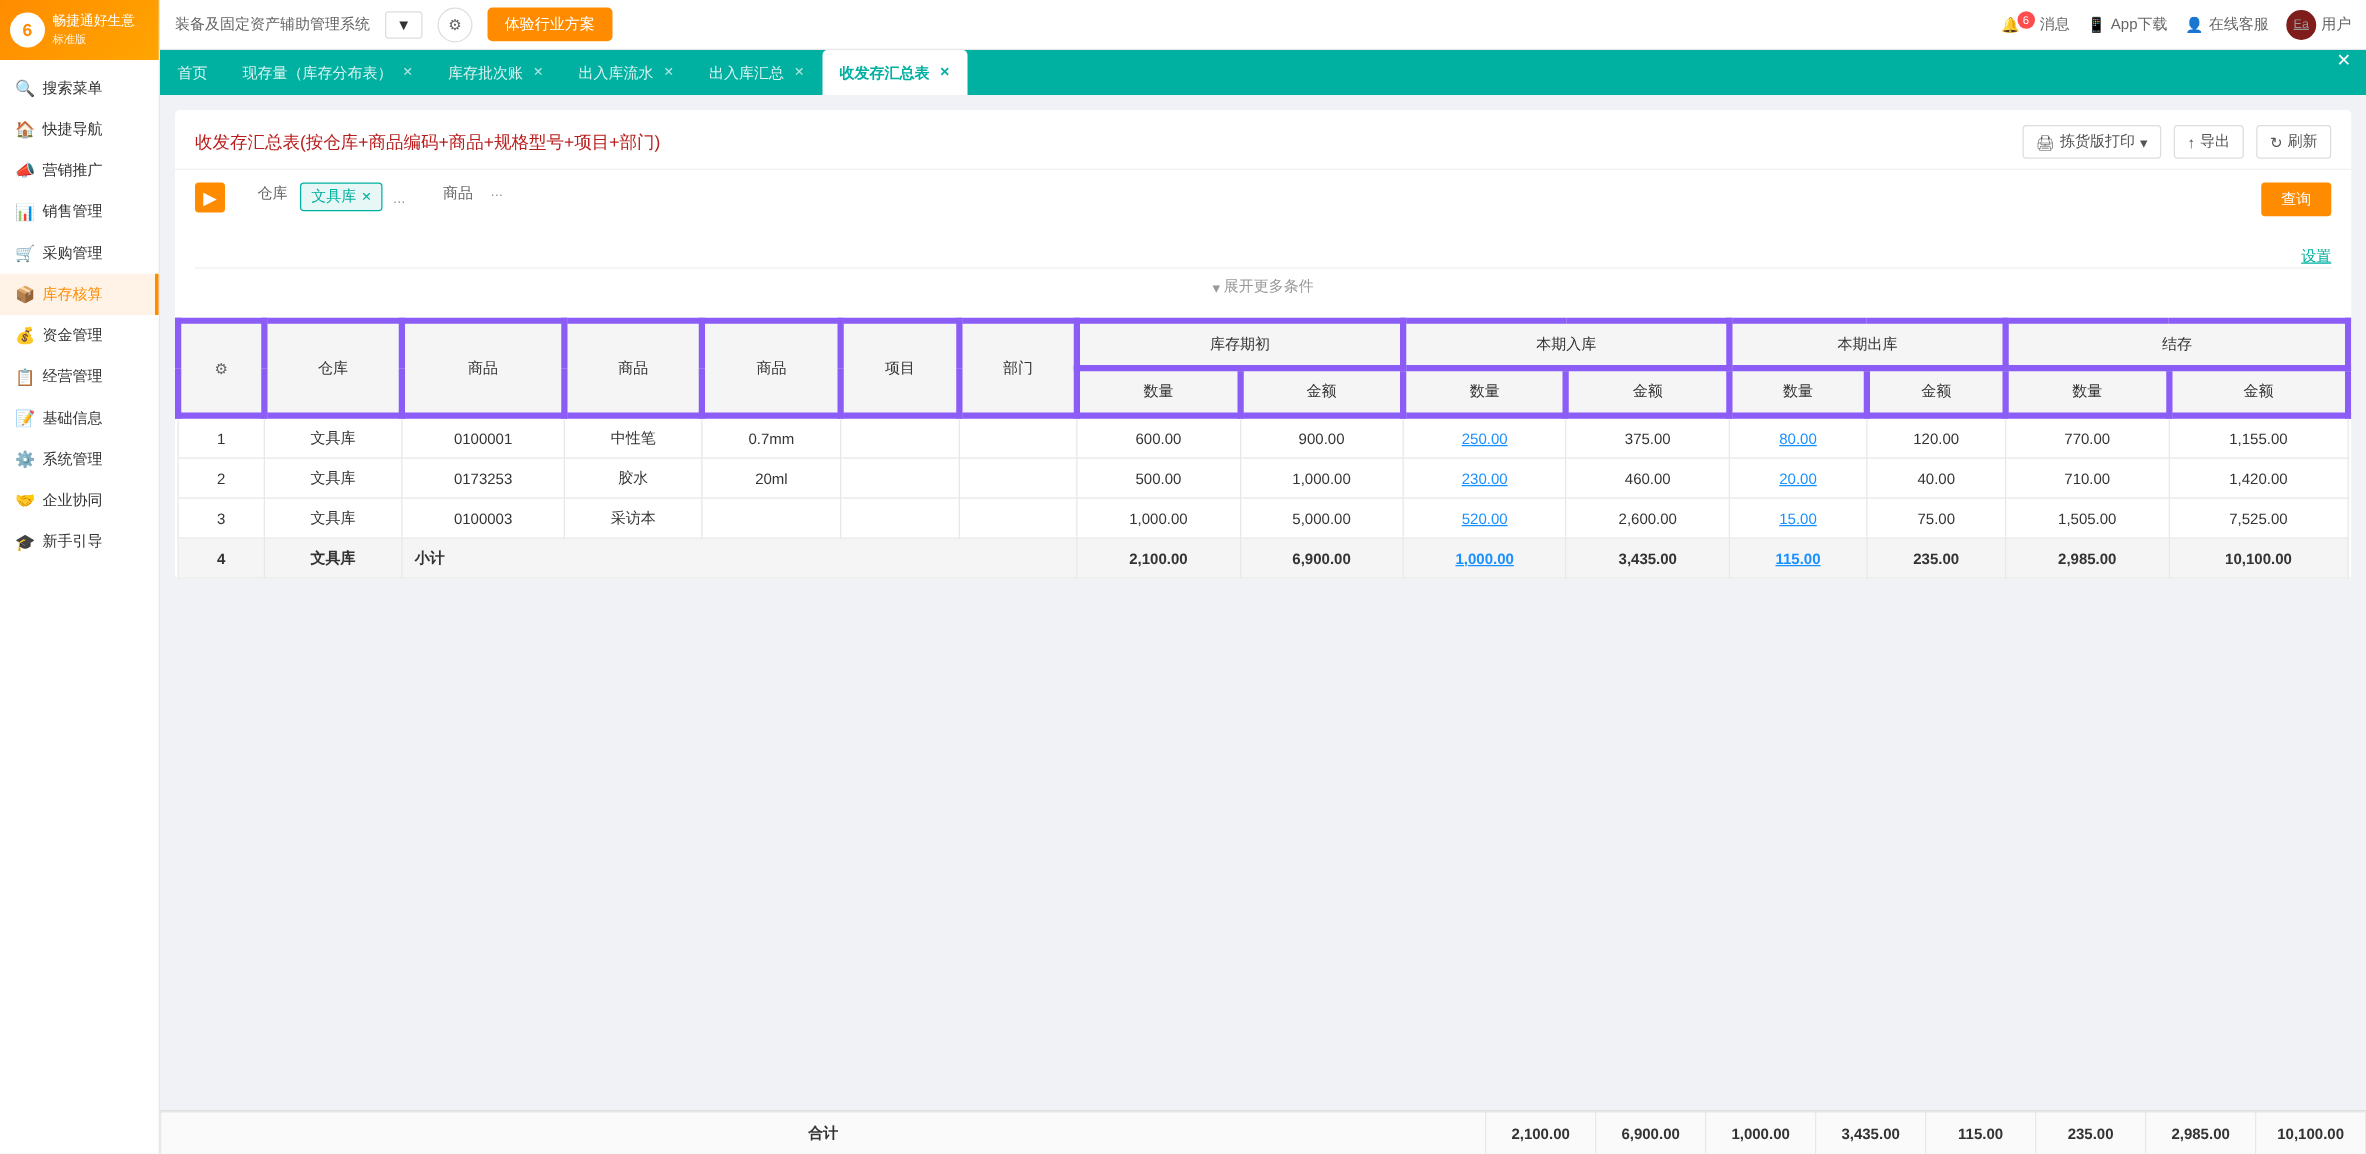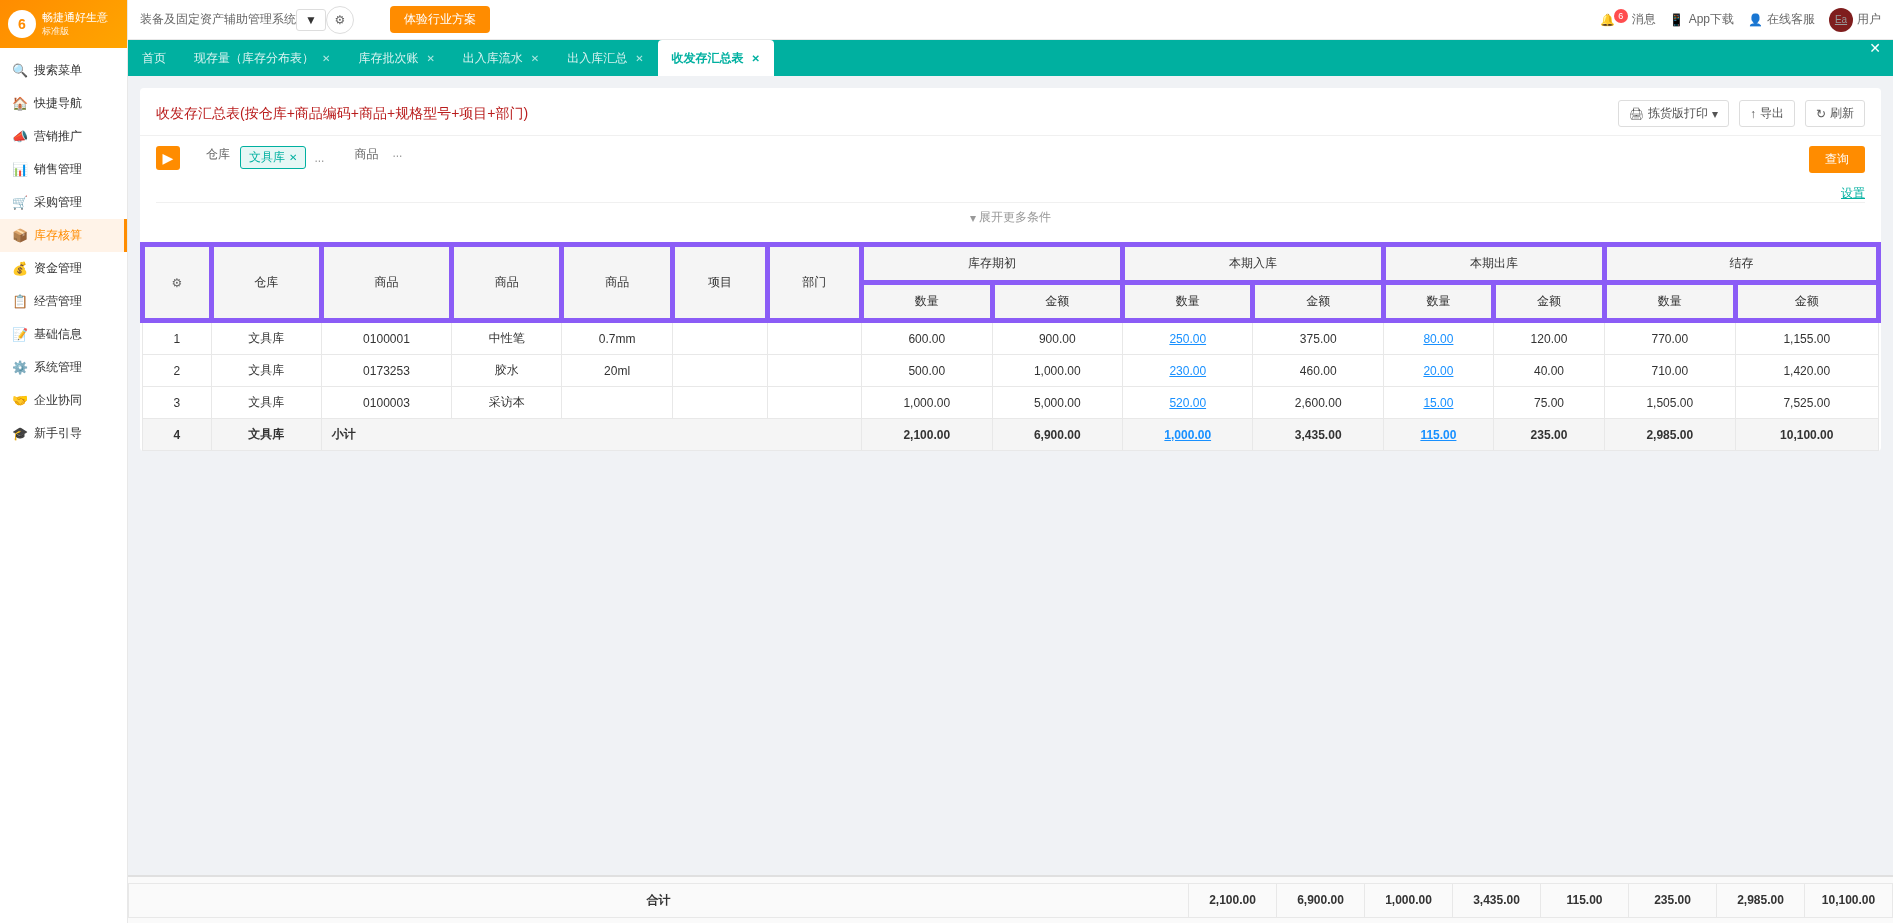--- a/index.html
+++ b/index.html
@@ -13,25 +13,25 @@
     .sidebar-subtitle { color: rgba(255,255,255,0.85); font-size: 9px; }
     .sidebar-nav { flex: 1; overflow-y: auto; padding: 6px 0; }
     .sidebar-item { display: flex; align-items: center; gap: 6px; padding: 8px 12px; cursor: pointer; color: #333; font-size: 12px; }
     .sidebar-item.active { background: #fff3e8; color: #ff8c00; border-right: 3px solid #ff8c00; }
     .sidebar-item-icon { width: 16px; height: 16px; display: flex; align-items: center; justify-content: center; font-size: 13px; }
 
     
     .main { flex: 1; display: flex; flex-direction: column; overflow: hidden; }
 
     
-    .topbar { height: 40px; background: #fff; border-bottom: 1px solid #e8e8e8; display: flex; align-items: center; padding: 0 12px; }
+    .topbar { height: 40px; background: #fff; border-bottom: 1px solid #e8e8e8; display: flex; align-items: center; padding: 0 12px; gap: 12px; }
     .topbar-system-name { font-size: 12px; color: #666; }
     .topbar-dropdown { display: flex; align-items: center; gap: 4px; border: 1px solid #ddd; padding: 3px 8px; border-radius: 3px; cursor: pointer; font-size: 12px; color: #333; }
     .topbar-settings { width: 28px; height: 28px; border: 1px solid #ddd; border-radius: 50%; display: flex; align-items: center; justify-content: center; cursor: pointer; color: #666; }
-    .topbar-trial-btn { background: #ff8c00; color: #fff; border: none; padding: 5px 14px; border-radius: 4px; cursor: pointer; font-size: 12px; margin-left: 36px; }
+    .topbar-trial-btn { background: #ff8c00; color: #fff; border: none; padding: 5px 14px; border-radius: 4px; cursor: pointer; font-size: 12px; }
     .topbar-right { margin-left: auto; display: flex; align-items: center; gap: 14px; font-size: 12px; color: #666; }
     .topbar-right-item { display: flex; align-items: center; gap: 4px; cursor: pointer; }
     .notif-badge { background: #ff4d4f; color: #fff; border-radius: 50%; width: 14px; height: 14px; font-size: 9px; display: flex; align-items: center; justify-content: center; margin-top: -8px; margin-left: -6px; }
     .user-avatar { width: 24px; height: 24px; border-radius: 50%; background: #7f1d1d; display: flex; align-items: center; justify-content: center; font-size: 10px; color: #999; text-decoration: underline; }
 
     
     .tabbar { height: 36px; background: #00b0a0; display: flex; padding: 0 0; overflow-x: auto; }
     .tab { display: flex; align-items: center; gap: 6px; padding: 0 14px; height: 36px; cursor: pointer; font-size: 12px; color: rgba(255,255,255,0.85); white-space: nowrap; }
     .tab.active { background: #fff; color: #00b0a0; font-weight: bold; border-radius: 4px 4px 0 0; }
     .tab-close { color: rgba(255,255,255,0.7); font-size: 10px; margin-left: 2px; }
@@ -228,21 +228,21 @@
           <span class="filter-warehouse-label">仓库</span>
           <div style="display:flex; align-items:center; gap:4px;">
             <div class="filter-tag">
               <span>文具库</span>
               <span class="filter-tag-close">✕</span>
             </div>
             <span class="filter-more-btn">...</span>
           </div>
           <span class="filter-goods-label">商品</span>
           <span class="filter-goods-more">...</span>
-          <div style="margin-left:auto; display:flex; gap:12px; flex-direction:column; align-items:flex-end;">
+          <div style="margin-left:auto; display:flex; gap:24px; flex-direction:column; align-items:flex-end;">
             <button class="query-btn">查询</button>
             <a class="settings-link">设置</a>
           </div>
         </div>
         <div class="expand-conditions">
           <button class="expand-btn">
             <span>▾</span>
             <span>展开更多条件</span>
           </button>
         </div>
@@ -345,21 +345,21 @@
               <td>235.00</td>
               <td>2,985.00</td>
               <td>10,100.00</td>
             </tr>
           </tbody>
         </table>
       </div>
     </div>
   </div>
 
-  <div style="background:#fafafa; border-top:2px solid #e0e0e0; padding:0; height:48px; display:flex; align-items:center; flex-shrink:0;">
+  <div style="background:#fafafa; border-top:2px solid #e0e0e0; padding:0; height:35px; display:flex; align-items:center; flex-shrink:0;">
     <table style="width:100%; border-collapse:collapse; font-size:12px; font-weight:bold;">
       <tbody>
           <tr>
         <td style="width:178px; padding:8px 10px; border:1px solid #e8e8e8; text-align:center; background:#fafafa;" colspan="2">合计</td>
         <td style="width:88px; padding:8px 10px; border:1px solid #e8e8e8; text-align:center; background:#fafafa;">2,100.00</td>
         <td style="width:88px; padding:8px 10px; border:1px solid #e8e8e8; text-align:center; background:#fafafa;">6,900.00</td>
         <td style="width:88px; padding:8px 10px; border:1px solid #e8e8e8; text-align:center; background:#fafafa;">1,000.00</td>
         <td style="width:88px; padding:8px 10px; border:1px solid #e8e8e8; text-align:center; background:#fafafa;">3,435.00</td>
         <td style="width:88px; padding:8px 10px; border:1px solid #e8e8e8; text-align:center; background:#fafafa;">115.00</td>
         <td style="width:88px; padding:8px 10px; border:1px solid #e8e8e8; text-align:center; background:#fafafa;">235.00</td>

